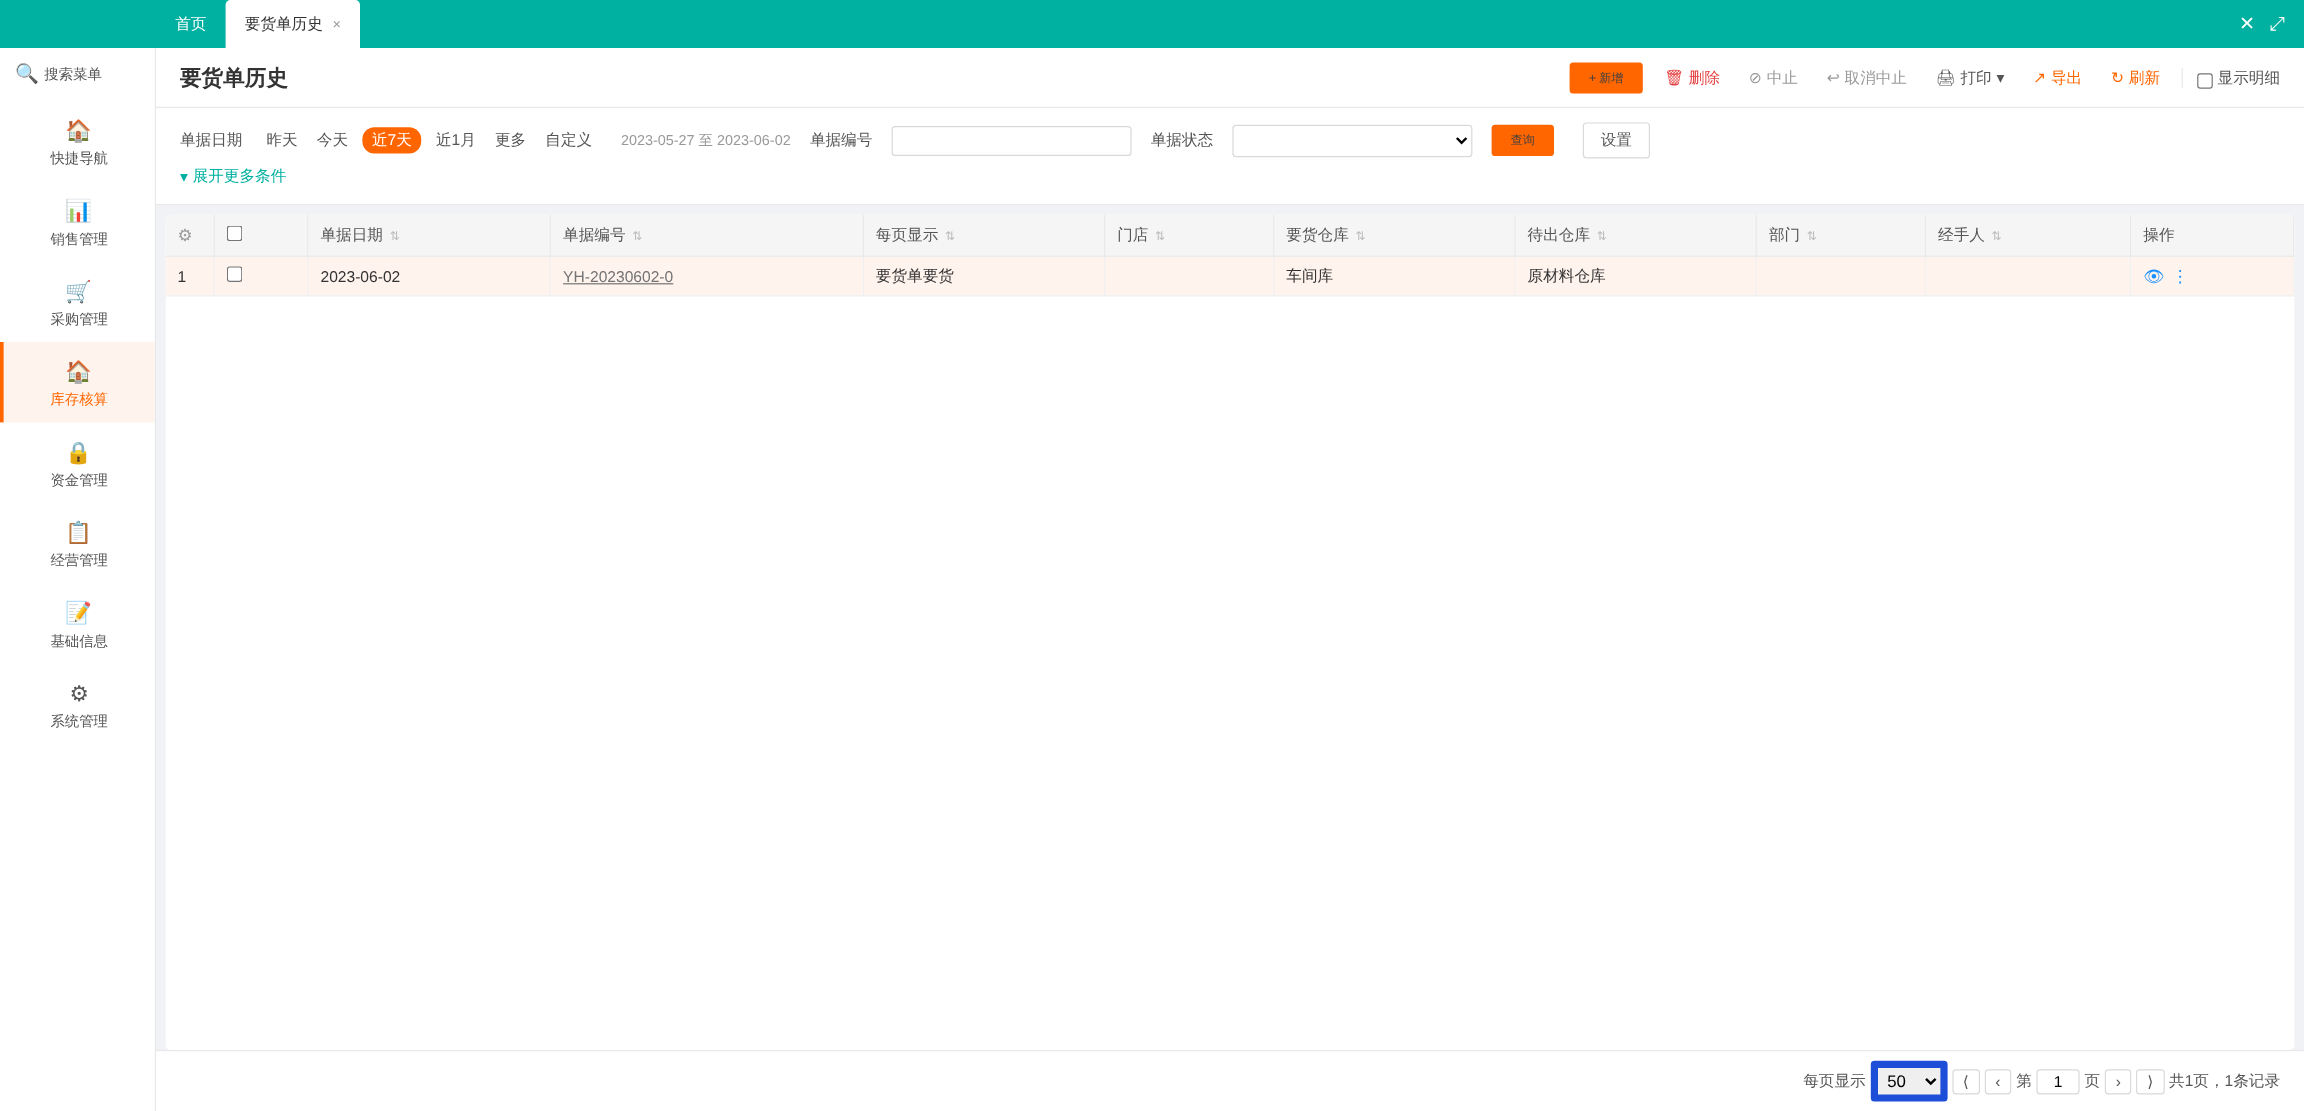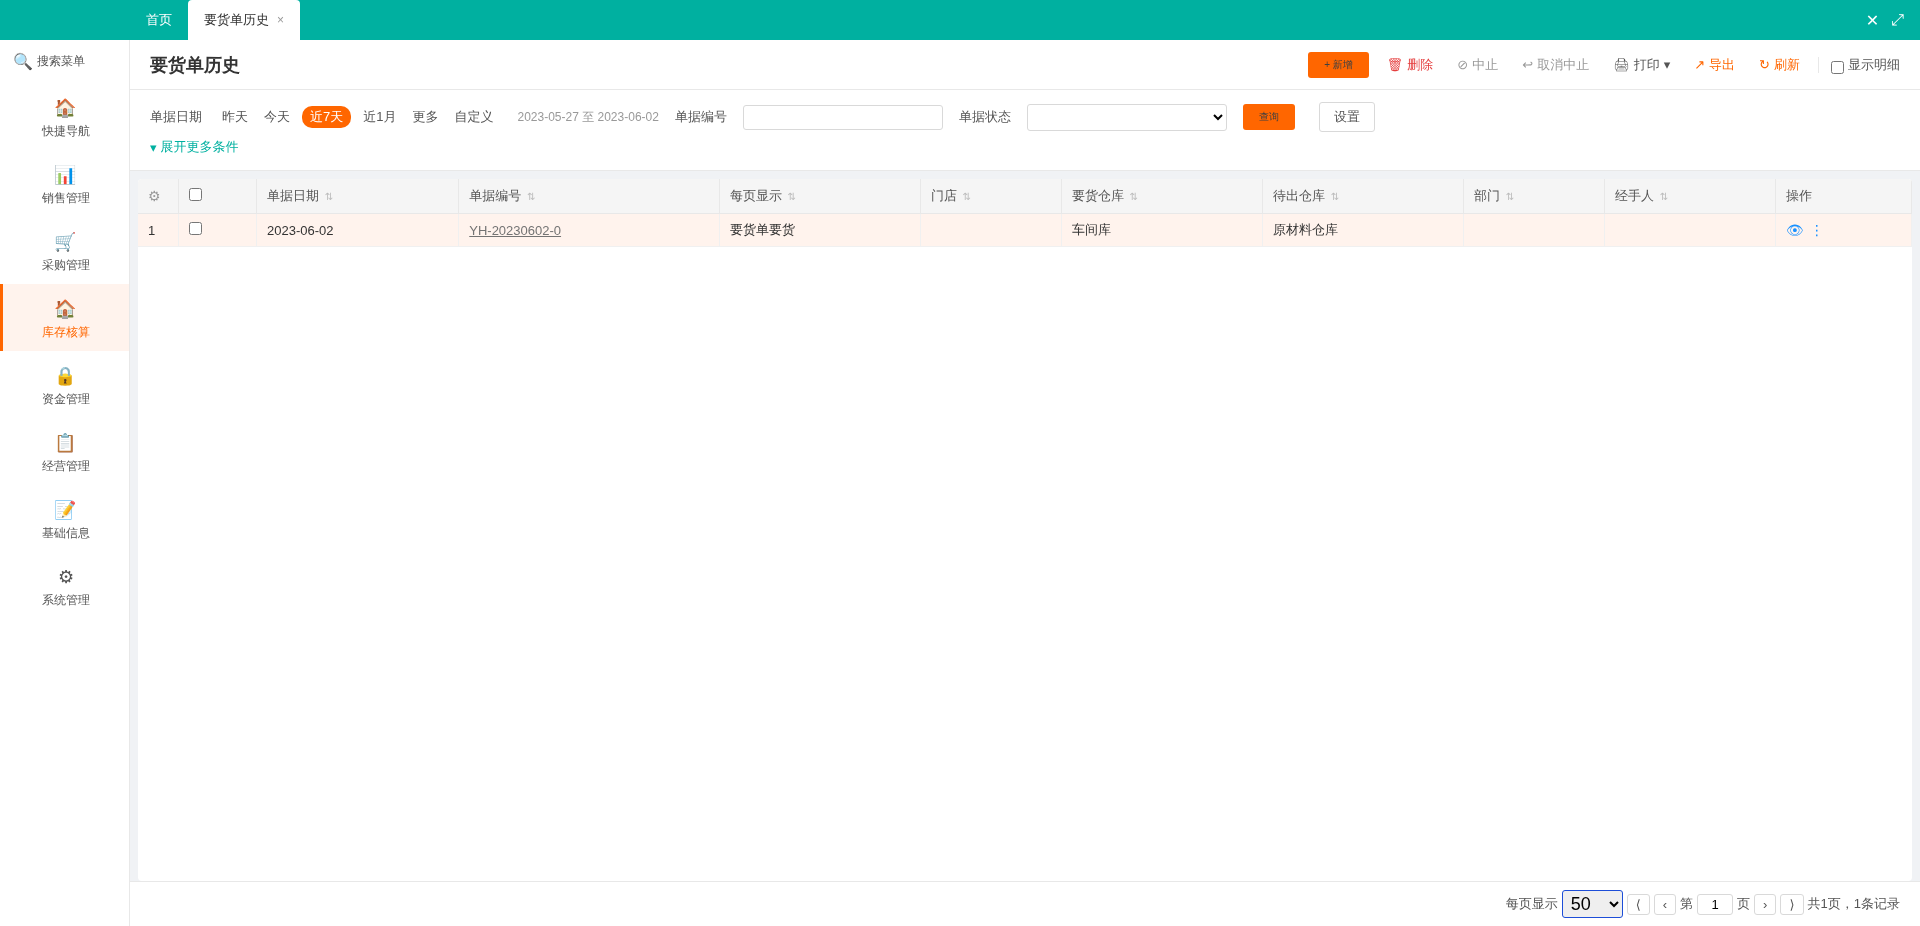--- a/index.html
+++ b/index.html
@@ -66,21 +66,21 @@
     .link-text { color: #737373; cursor: pointer; text-decoration: underline; }
     .action-icons { display: flex; gap: 6px; align-items: center; }
     .action-icon { color: #1890ff; cursor: pointer; font-size: 14px; }
 
     
     .footer-summary { background: #fffaf0; border-top: 1px solid #e8e8e8; padding: 8px 20px; font-size: 13px; color: #555; flex-shrink: 0; margin: 0 8px; border-radius: 0 0 4px 4px; }
 
     
     .pagination { background: #fff; border-top: 1px solid #e8e8e8; padding: 8px 20px; display: flex; align-items: center; justify-content: flex-end; gap: 4px; font-size: 13px; flex-shrink: 0; }
     .pagination-label { color: #555; }
-    .pagination-select { border: 1px solid #1d4ed8; border-radius: 3px; padding: 2px 4px; font-size: 18px; }
+    .pagination-select { border: 6px solid #1d4ed8; border-radius: 3px; padding: 2px 4px; font-size: 14px; }
     .pagination-btn { border: 1px solid #d9d9d9; background: #fff; border-radius: 3px; padding: 2px 8px; cursor: pointer; color: #555; font-size: 13px; }
     .pagination-input { border: 1px solid #d9d9d9; border-radius: 3px; padding: 2px 6px; width: 36px; text-align: center; font-size: 13px; }
     .page-info { color: #555; }
 
     .divider { width: 1px; height: 16px; background: #e8e8e8; }
   </style>
 </head>
 <body>
 
 <div class="top-bar">

